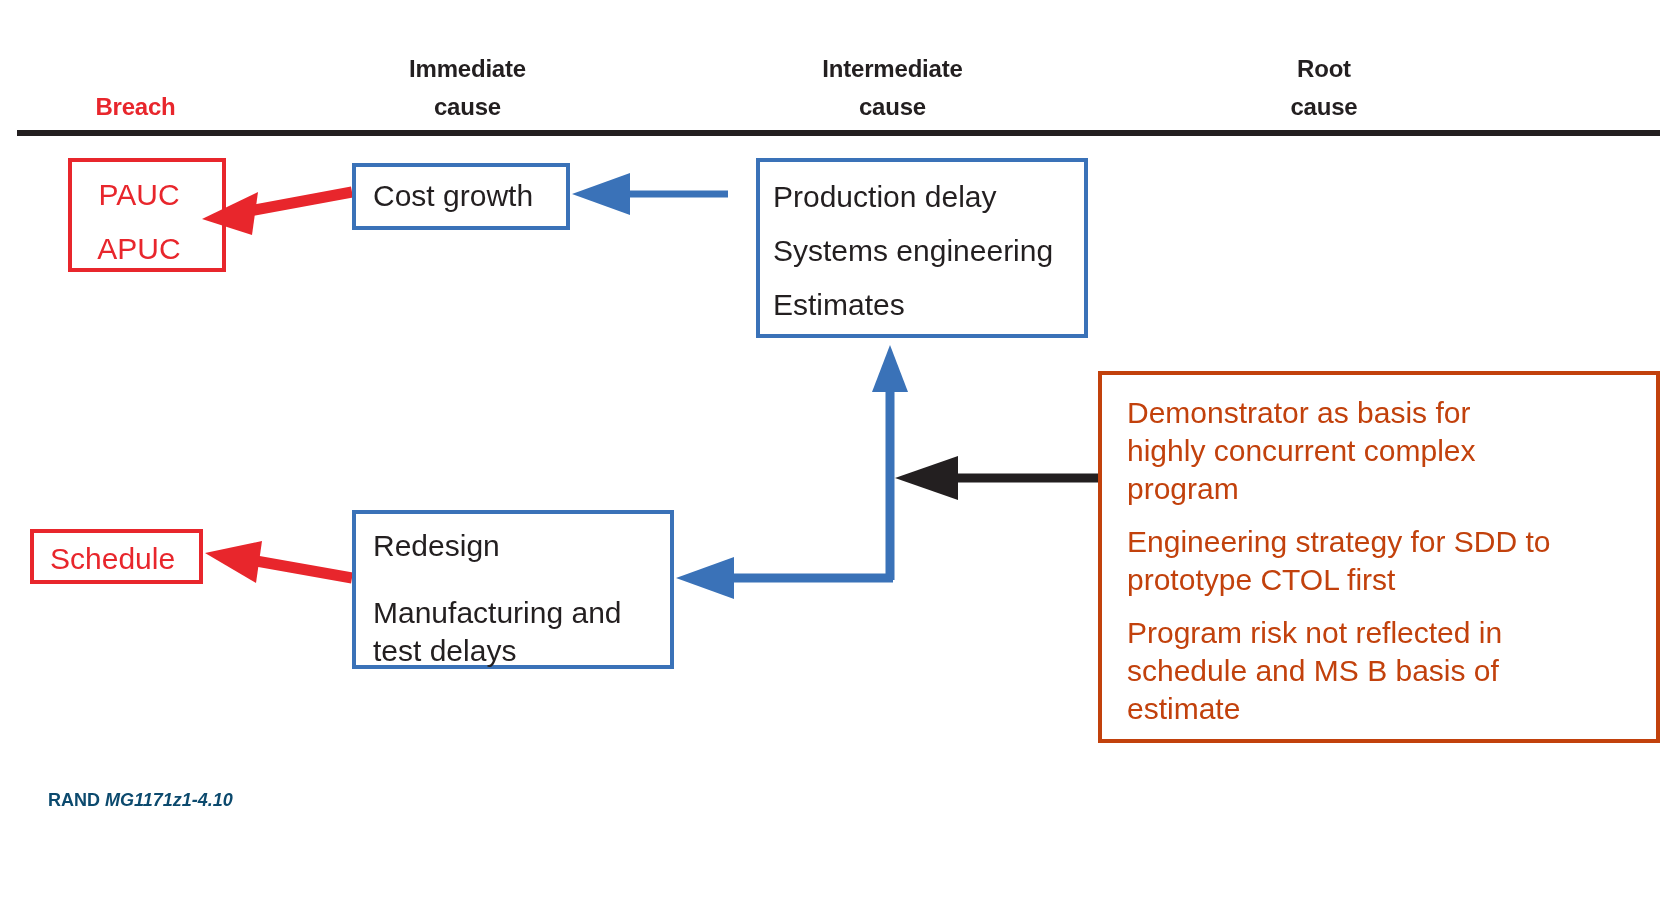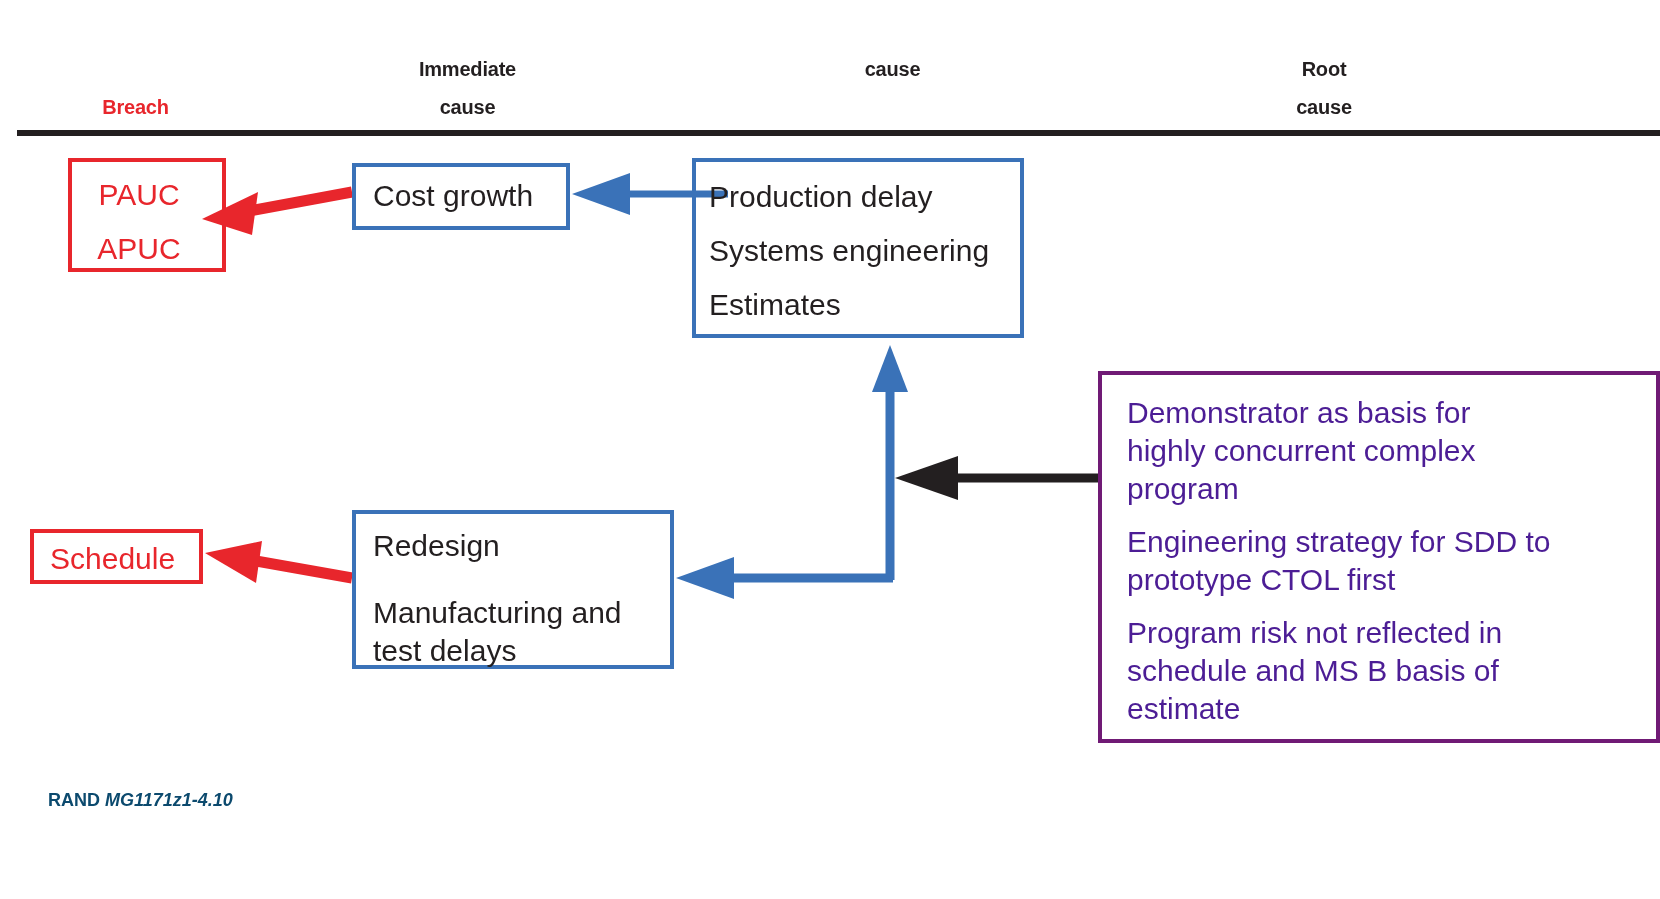--- a/index.html
+++ b/index.html
@@ -20,21 +20,21 @@
     left: 0; top: 0;
     width: 1660px;
     height: 899px;
   }
 
   
   .col-header {
     position: absolute;
     text-align: center;
     font-weight: bold;
-    font-size: 20px;
+    font-size: 24px;
     line-height: 38px;
     color: #231f20;
     letter-spacing: -0.2px;
   }
   .col-header.breach {
     color: #e8262c;
   }
 
   
   .header-rule {
@@ -54,22 +54,22 @@
   }
   .box-red {
     border: 4px solid #e8262c;
     color: #e8262c;
   }
   .box-blue {
     border: 4px solid #3a72b8;
     color: #231f20;
   }
   .box-black {
-    border: 4px solid #701a75;
-    color: #4c1d95;
+    border: 4px solid #c2410c;
+    color: #c2410c;
   }
 
   .box-line {
     font-size: 30px;
     line-height: 38px;
     white-space: pre;
   }
   .box-para {
     font-size: 30px;
     line-height: 38px;
@@ -93,21 +93,21 @@
     left: 352px; top: 163px;
     width: 218px; height: 67px; padding-left: 23px;
   }
   #box-cost-growth .box-line {
     position: absolute;
     left: 17px; top: 10px;
   }
 
   
   #box-intermediate {
-    left: 692px; top: 158px;
+    left: 756px; top: 158px;
     width: 332px; height: 180px;
   }
   #box-intermediate .box-line {
     position: absolute;
     left: 13px;
   }
   #intermediate-l1 { top: 16px; }
   #intermediate-l2 { top: 70px; }
   #intermediate-l3 { top: 124px; }
 
@@ -204,20 +204,21 @@
   </svg>
 
   <div class="col-header breach" style="left:58px; top:88px; width:155px;">Breach</div>
 
   <div class="col-header" style="left:350px; top:50px; width:235px;">
     <div>Immediate</div>
     <div>cause</div>
   </div>
 
   <div class="col-header" style="left:770px; top:50px; width:245px;">
+    <div>Intermediate</div>
     <div>cause</div>
   </div>
 
   <div class="col-header" style="left:1228px; top:50px; width:192px;">
     <div>Root</div>
     <div>cause</div>
   </div>
 
   <div class="header-rule"></div>
 

